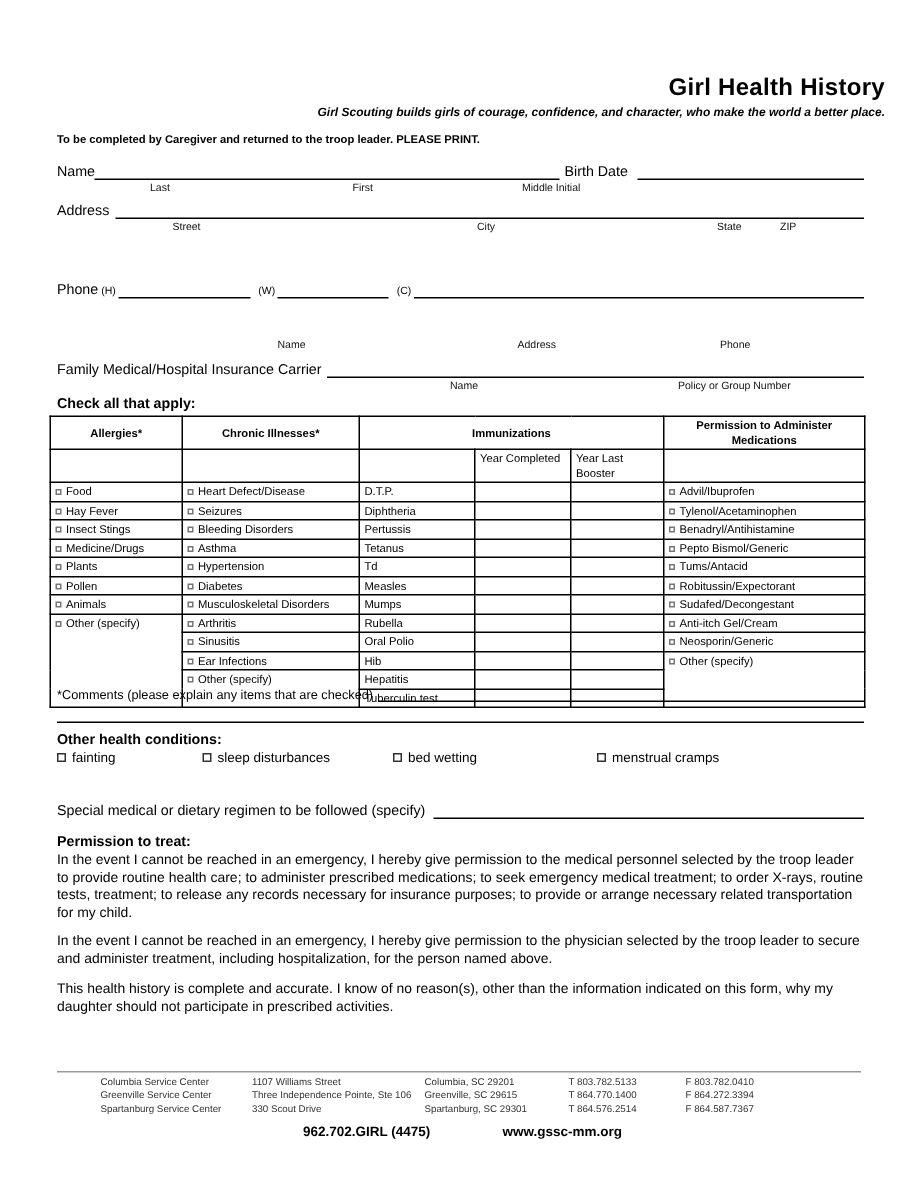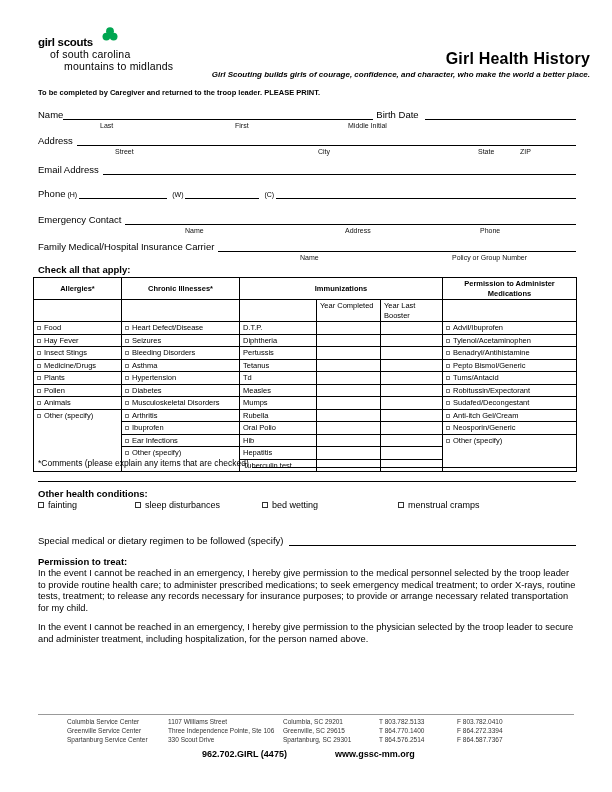--- a/index.html
+++ b/index.html
@@ -48,32 +48,20 @@
   .frow { position:absolute; left:38px; right:36px; display:grid; grid-template-columns:101px 115px 96px 78px auto;
           padding-left:29px; font-size:6.5px; line-height:8.5px; color:#333; }
   .contact { position:absolute; left:38px; right:36px; height:12px; }
   .contact span { position:absolute; font-size:9px; font-weight:bold; }
 </style>
 </head>
 <body>
 
 <div class="page">
 
-  <div class="logo">
-    <div class="l1">girl scouts</div>
-    <svg class="trefoil" width="16" height="15" viewBox="0 0 16 15">
-      <g fill="#00a651">
-        <circle cx="8" cy="4.2" r="3.9"></circle>
-        <circle cx="4.4" cy="9.6" r="3.9"></circle>
-        <circle cx="11.6" cy="9.6" r="3.9"></circle>
-      </g>
-    </svg>
-    <div class="l2">of south carolina</div>
-    <div class="l3">mountains to midlands</div>
-  </div>
   <div class="doc-title">Girl Health History</div>
   <div class="tagline">Girl Scouting builds girls of courage, confidence, and character, who make the world a better place.</div>
   <div class="instruction">To be completed by Caregiver and returned to the troop leader. PLEASE PRINT.</div>
 
   <div class="row" style="top:108px">
     <span class="lbl">Name</span>
     <span class="fill" style="width:310px"></span>
     <span class="lbl" style="margin-left:3px">Birth Date</span>
     <span class="fill grow" style="margin-left:6px"></span>
   </div>
@@ -87,39 +75,31 @@
     <span class="lbl">Address</span>
     <span class="fill grow" style="margin-left:4px"></span>
   </div>
   <div class="subrow" style="top:148px">
     <span style="left:77px">Street</span>
     <span style="left:280px">City</span>
     <span style="left:440px">State</span>
     <span style="left:482px">ZIP</span>
   </div>
 
-  <div class="row" style="top:163px">
-    <span class="lbl">Email Address</span>
-    <span class="fill grow" style="margin-left:4px"></span>
-  </div>
 
   <div class="row" style="top:187px">
     <span class="lbl">Phone</span>
     <span class="tiny">(H)</span>
     <span class="fill" style="width:88px"></span>
     <span class="tiny" style="margin-left:5px">(W)</span>
     <span class="fill" style="width:74px"></span>
     <span class="tiny" style="margin-left:5px">(C)</span>
     <span class="fill grow"></span>
   </div>
 
-  <div class="row" style="top:213px">
-    <span class="lbl">Emergency Contact</span>
-    <span class="fill grow" style="margin-left:4px"></span>
-  </div>
   <div class="subrow" style="top:227px">
     <span style="left:147px">Name</span>
     <span style="left:307px">Address</span>
     <span style="left:442px">Phone</span>
   </div>
 
   <div class="row" style="top:240px">
     <span class="lbl">Family Medical/Hospital Insurance Carrier</span>
     <span class="fill grow" style="margin-left:4px"></span>
   </div>
@@ -213,21 +193,21 @@
         </tr>
         <tr>
           <td rowspan="5"><span class="cb"></span><span>Other (specify)</span></td>
           <td><span class="cb"></span><span>Arthritis</span></td>
           <td>Rubella</td>
           <td></td>
           <td></td>
           <td><span class="cb"></span><span>Anti-itch Gel/Cream</span></td>
         </tr>
         <tr>
-          <td><span class="cb"></span><span>Ibuprofen</span></td>
+          <td><span class="cb"></span><span>Sinusitis</span></td>
           <td>Oral Polio</td>
           <td></td>
           <td></td>
           <td><span class="cb"></span><span>Neosporin/Generic</span></td>
         </tr>
         <tr>
           <td><span class="cb"></span><span>Ear Infections</span></td>
           <td>Hib</td>
           <td></td>
           <td></td>
@@ -274,20 +254,21 @@
   </div>
 
   <div class="row" style="top:534px">
     <span class="lbl">Special medical or dietary regimen to be followed (specify)</span>
     <span class="fill grow" style="margin-left:5px"></span>
   </div>
 
   <div class="sec-title" style="top:556px">Permission to treat:</div>
   <div class="para" style="top:568px">In the event I cannot be reached in an emergency, I hereby give permission to the medical personnel selected by the troop leader to provide routine health care; to administer prescribed medications; to seek emergency medical treatment; to order X-rays, routine tests, treatment; to release any records necessary for insurance purposes; to provide or arrange necessary related transportation for my child.</div>
   <div class="para" style="top:622px">In the event I cannot be reached in an emergency, I hereby give permission to the physician selected by the troop leader to secure and administer treatment, including hospitalization, for the person named above.</div>
+  <div class="para" style="top:654px">This health history is complete and accurate. I know of no reason(s), other than the information indicated on this form, why my daughter should not participate in prescribed activities.</div>
 
 
   <div class="hline" style="top:714px"></div>
   <div class="frow" style="top:718px">
     <span>Columbia Service Center</span>
     <span>1107 Williams Street</span>
     <span>Columbia, SC 29201</span>
     <span>T 803.782.5133</span>
     <span>F 803.782.0410</span>
   </div>

